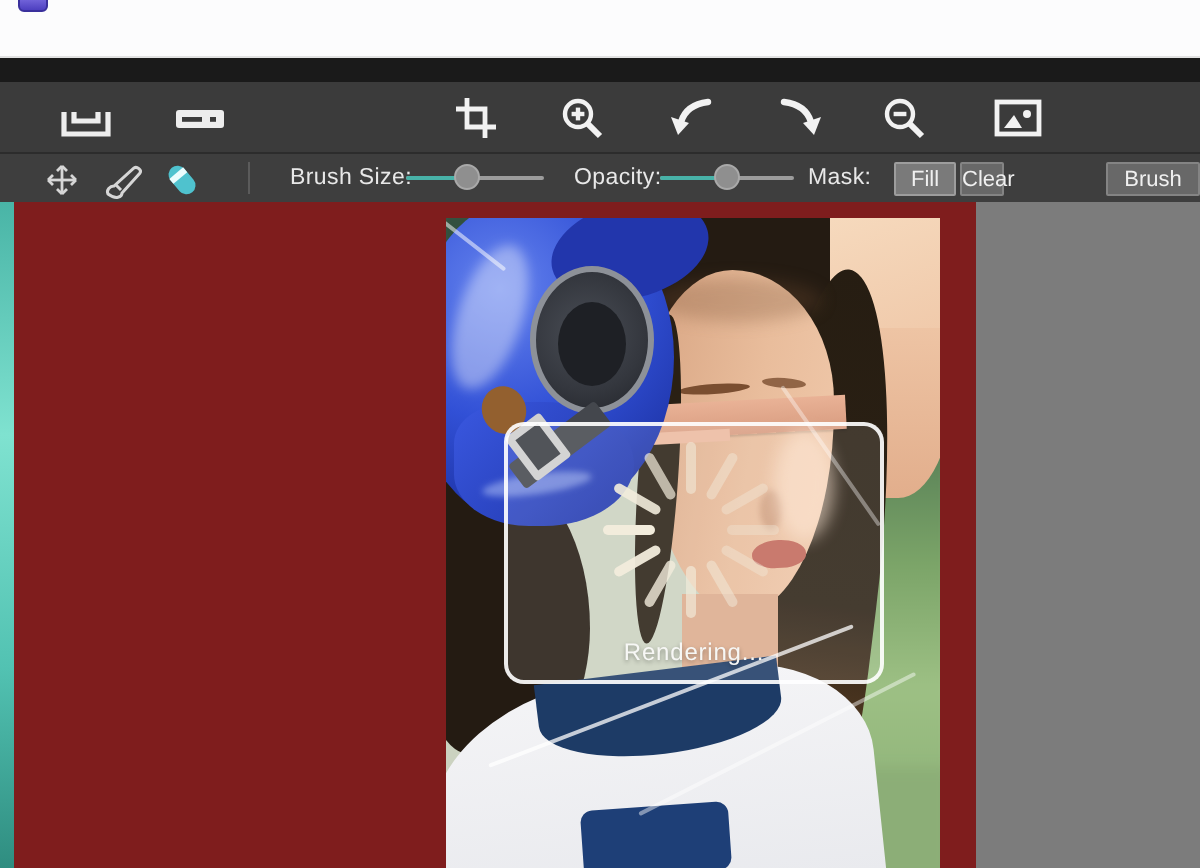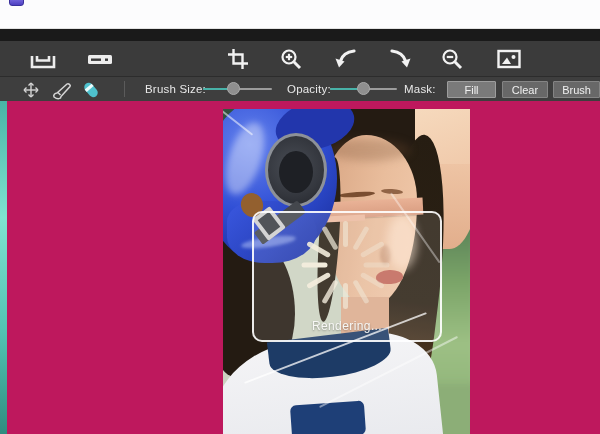--- a/index.html
+++ b/index.html
@@ -33,21 +33,21 @@
   .slider { position: absolute; top: 11px; height: 2px; background: #9c9c9c; border-radius: 1px; cursor: pointer; }
   .slider .fill { position: absolute; left: 0; top: 0; height: 2px; background: #48b2a8; border-radius: 1px; }
   .slider .thumb { position: absolute; top: -6px; width: 13px; height: 13px; border-radius: 50%;
     background: #8f8f8f; border: 1px solid #a9a9a9; margin-left: -6px; }
   .mask-btn { position: absolute; top: 4px; height: 17px; font-size: 11px; color: #f0f0f0;
     background: #686868; border: 1px solid #848484; border-radius: 1px; cursor: pointer;
     font-family: "Liberation Sans", sans-serif; }
   .mask-btn.selected { background: #7a7a7a; border-color: #9d9d9d; }
 
   
-  #main { left: 0; top: 101px; width: 600px; height: 333px; background: #be185d; }
+  #main { left: 0; top: 101px; width: 488px; height: 333px; background: #7f1d1d; }
   #left-accent { left: 0; top: 0; width: 7px; height: 333px;
     background: linear-gradient(180deg, #49b4a6 0%, #7fe2d0 35%, #52c2b2 70%, #2f8d80 100%); }
 
   
   #photo { left: 223px; top: 8px; width: 247px; height: 325px; overflow: hidden;
     background: #cbd2c0; cursor: crosshair; }
   #photo > div { position: absolute; }
   .ph-blur { filter: blur(3px); }
   #bg-top-light   { left: 70px; top: -4px; width: 135px; height: 22px; background: #d4d9c8; }
   #bg-topleft-green { left: -6px; top: -6px; width: 40px; height: 30px; background: #32503e; }
@@ -233,22 +233,22 @@
     <div class="thumb" style="left: 29.67px;"></div>
   </div>
 
   <span class="opt-label" style="left:287px">Opacity:</span>
   <div class="slider" style="left:330px;width:67px">
     <div class="fill" style="width: 32.83px;"></div>
     <div class="thumb" style="left: 32.83px;"></div>
   </div>
 
   <span class="opt-label" style="left:404px">Mask:</span>
-  <button class="mask-btn selected" style="left:447px;width:49px">Fill</button>
-  <button class="mask-btn" style="left:502px;width:46px">Clear</button>
+  <button class="mask-btn selected" style="left:447px;width:31px">Fill</button>
+  <button class="mask-btn" style="left:480px;width:22px">Clear</button>
   <button class="mask-btn" style="left:553px;width:47px">Brush</button>
 </div>
 
 <div class="abs" id="main">
   <div class="abs" id="left-accent"></div>
 
   <div class="abs" id="photo">
     <div id="bg-topleft-green" class="ph-blur"></div>
     <div id="bg-top-light" class="ph-blur"></div>
     <div id="bg-right-green" class="ph-blur"></div>

